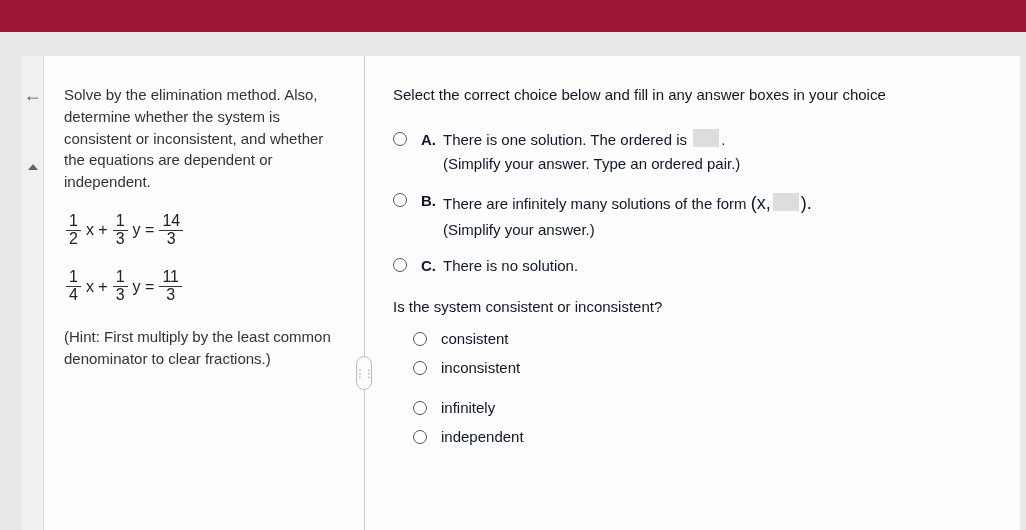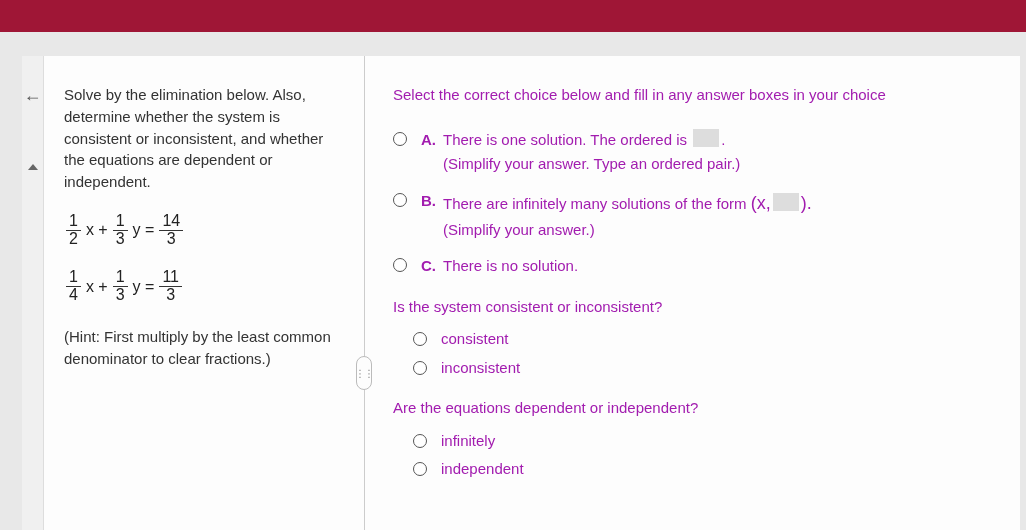--- a/index.html
+++ b/index.html
@@ -89,21 +89,21 @@
       display: flex;
       align-items: center;
       justify-content: center;
       font-size: 10px;
       color: #888;
       letter-spacing: -1px;
     }
     .right-col {
       flex: 1;
       padding: 28px 22px 4px 28px;
-      color: #a21caf;
+      color: #0f172a;
       font-size: 15px;
       line-height: 1.5;
     }
     .instruction { margin-bottom: 22px; }
     .choice {
       display: flex;
       align-items: flex-start;
       margin-bottom: 14px;
     }
     .radio {
@@ -151,21 +151,21 @@
 
 <div class="top-bar"></div>
 
 <div class="main-area">
   <div class="left-edge">
     <span class="arrow-back">←</span>
     <span class="caret-up"></span>
   </div>
 
   <div class="left-col">
-    <div class="problem-text">Solve by the elimination below. Also, determine whether the system is consistent or inconsistent, and whether the equations are dependent or independent.</div>
+    <div class="problem-text">Solve by the elimination method. Also, determine whether the system is consistent or inconsistent, and whether the equations are dependent or independent.</div>
 
     <div class="equation">
       <span class="frac">
         <span class="num">1</span>
         <span class="den">2</span>
       </span>
       <span class="eq-txt">x +</span>
       <span class="frac">
         <span class="num">1</span>
         <span class="den">3</span>
@@ -238,21 +238,20 @@
         <span class="radio"></span>
         <span>consistent</span>
       </div>
       <div class="sub-choice">
         <span class="radio"></span>
         <span>inconsistent</span>
       </div>
     </div>
 
     <div class="question-block">
-      <div class="question-title">Are the equations dependent or independent?</div>
       <div class="sub-choice">
         <span class="radio"></span>
         <span>infinitely</span>
       </div>
       <div class="sub-choice">
         <span class="radio"></span>
         <span>independent</span>
       </div>
     </div>
   </div>

